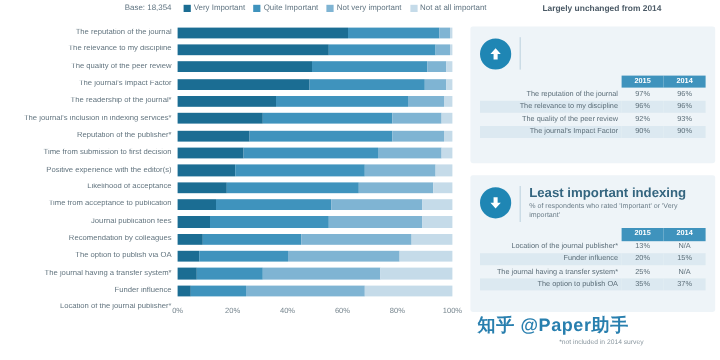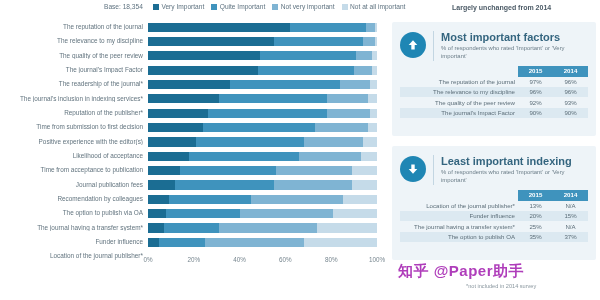--- a/index.html
+++ b/index.html
@@ -168,21 +168,21 @@
     color: #8a979f;
     white-space: nowrap;
   }
 
   
   #watermark {
     position: absolute;
     left: 398px; top: 262px;
     font-size: 15px;
     font-weight: bold;
-    color: #a21caf;
+    color: #0369a1;
     opacity: 0.85;
     white-space: nowrap;
     letter-spacing: 0.5px;
   }
 </style>
 </head>
 <body>
 
 <div id="legend-row">
   <div id="legend-inner">
@@ -368,24 +368,20 @@
   </div>
 
 <div class="panel" id="panel-most">
   <div class="panel-head">
     <div class="circle-icon">
       <svg width="14" height="14" viewBox="0 0 14 14" aria-hidden="true">
         <path d="M7 2.2 L11.3 7 H8.7 V11.6 H5.3 V7 H2.7 Z" fill="#ffffff"></path>
       </svg>
     </div>
     <div class="head-divider"></div>
-    <div class="head-text">
-      <div class="panel-title">Most important factors</div>
-      <div class="panel-sub">% of respondents who rated 'Important' or 'Very important'</div>
-    </div>
   </div>
   <table class="panel-table">
     <colgroup>
         <col class="col-name">
         <col class="col-yr">
         <col class="col-yr">
       </colgroup>
     <thead>
       <tr>
         <th class="blank"></th>

